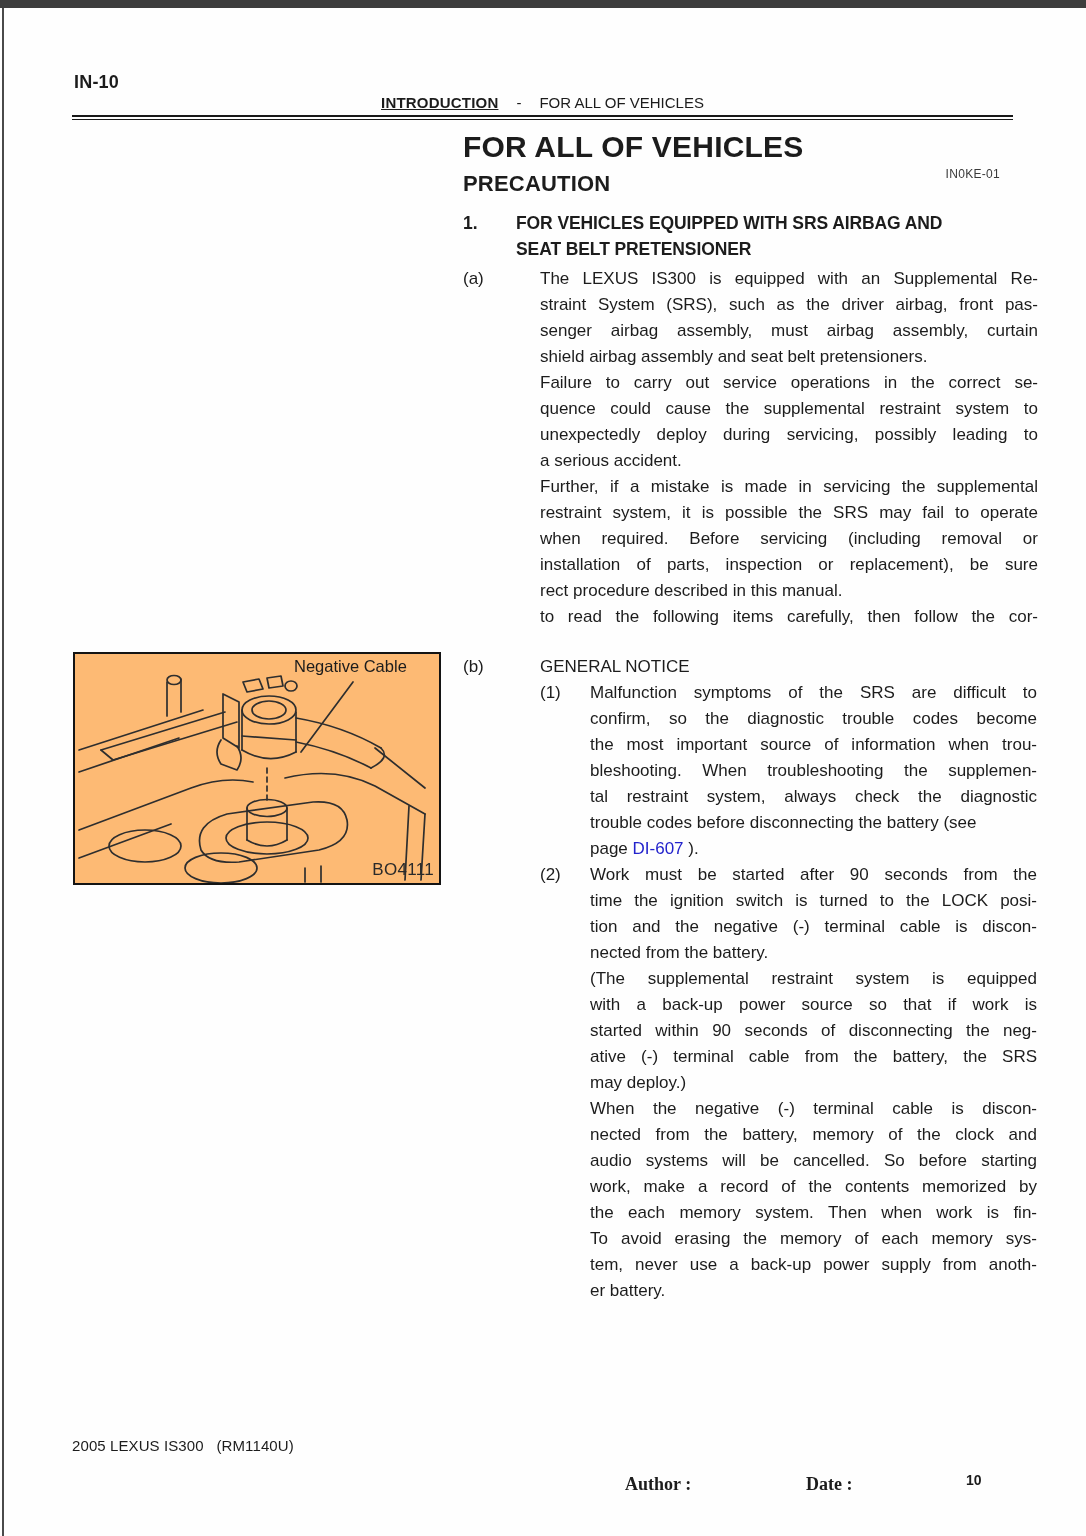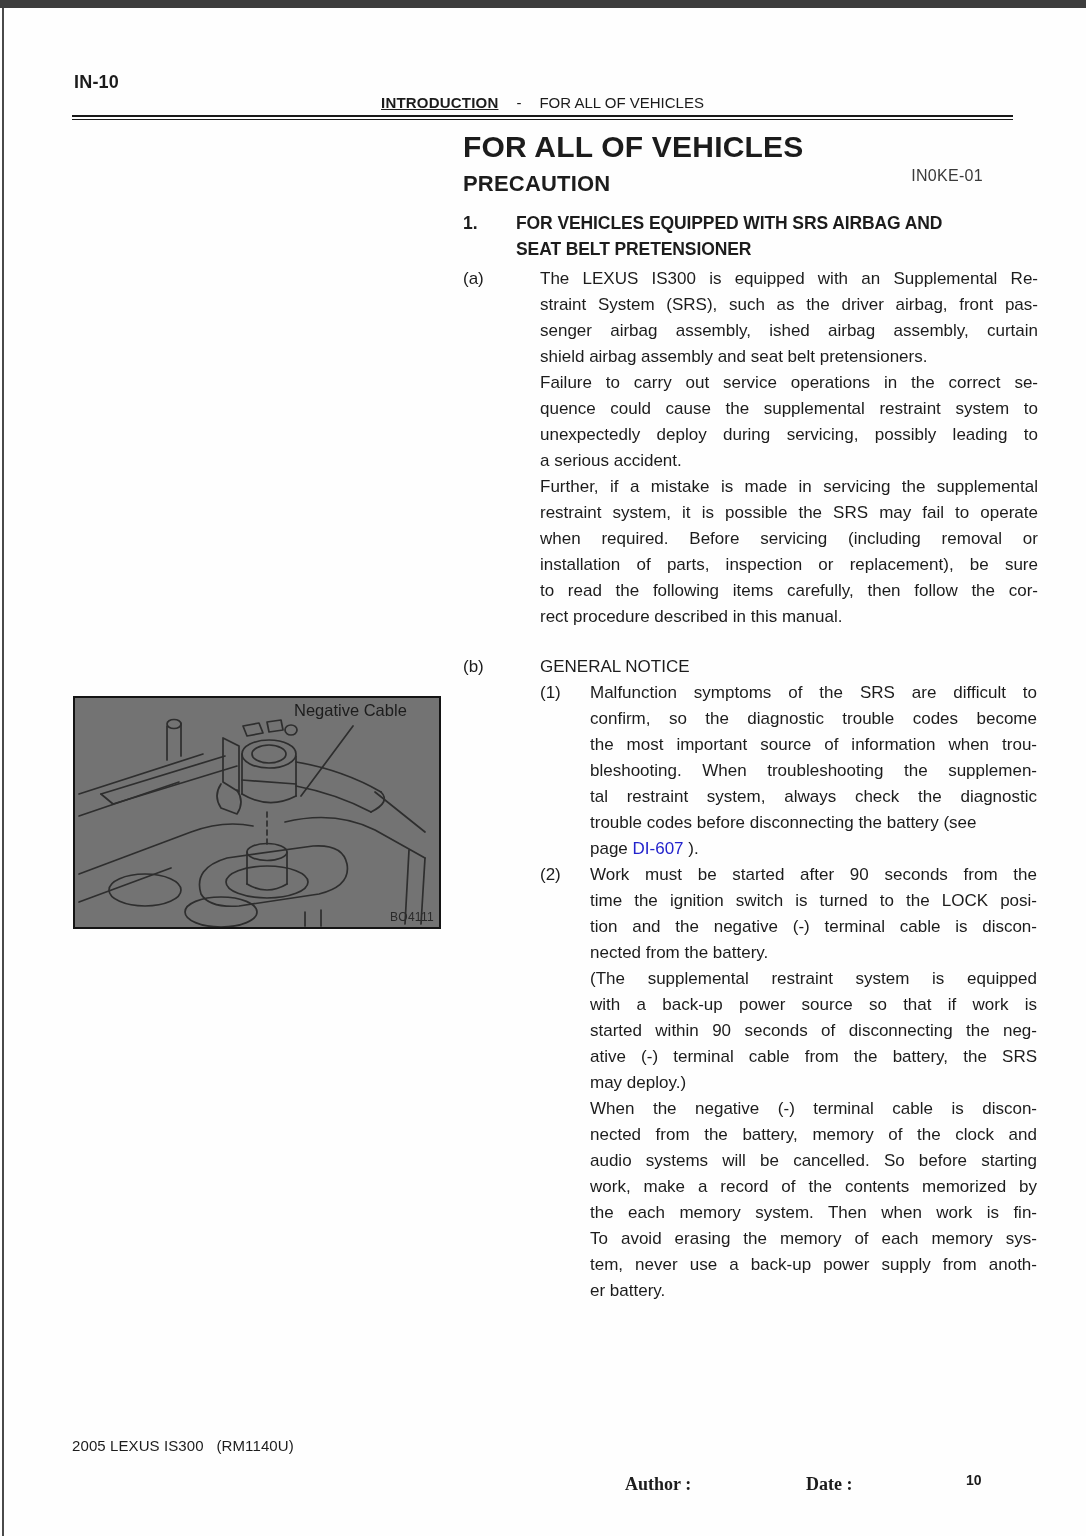--- a/index.html
+++ b/index.html
@@ -14,43 +14,43 @@
   #runhead{position:absolute;left:72px;top:94px;width:941px;text-align:center;font-size:15px;white-space:nowrap;}
   #runhead .rh-section{font-weight:bold;text-decoration:underline;letter-spacing:.2px;}
   #runhead .rh-sep{margin:0 18px;}
   #rule{position:absolute;left:72px;top:115px;width:941px;height:2px;
         border-top:2px solid #191919;border-bottom:1px solid #191919;}
 
   #main-col{position:absolute;left:463px;top:130px;width:551px;}
   #doc-title{font-size:30px;font-weight:bold;letter-spacing:.2px;line-height:34px;margin:0;}
   #precaution-row{position:relative;margin-top:5px;}
   #doc-subtitle{font-size:22px;font-weight:bold;letter-spacing:.2px;line-height:30px;margin:0;}
-  #doc-code{position:absolute;right:31px;top:-2px;font-size:16px;color:#3a3a3a;letter-spacing:.3px;}
+  #doc-code{position:absolute;right:14px;top:-2px;font-size:12px;color:#3a3a3a;letter-spacing:.3px;}
 
   .sec-row{display:flex;margin-top:11px;}
   .sec-num{width:53px;flex:none;font-size:17.5px;font-weight:bold;line-height:26px;}
   .sec-heading{font-size:17.5px;font-weight:bold;line-height:26px;letter-spacing:-.1px;white-space:nowrap;}
 
   .item-row{display:flex;margin-top:4px;}
   .item-marker{width:53px;flex:none;font-size:17px;line-height:26px;}
   .item-body{width:498px;flex:none;font-size:17px;line-height:26px;margin-left:24px;}
 
   .sub-row{display:flex;}
   .sub-marker{width:50px;flex:none;font-size:17px;line-height:26px;}
   .sub-body{width:447px;flex:none;font-size:17px;line-height:26px;}
 
   .jl{text-align:justify;text-align-last:justify;}
   .jl-last{text-align:justify;text-align-last:left;}
 
   a.doclink{color:#2222cc;text-decoration:none;cursor:pointer;}
 
-  #figure-box{position:absolute;left:73px;top:696px;width:368px;height:233px;
-              border:2px solid #141414;background:#737373;box-sizing:border-box;}
+  #figure-box{position:absolute;left:73px;top:652px;width:368px;height:233px;
+              border:2px solid #141414;background:#fdba74;box-sizing:border-box;}
   #figure-label{position:absolute;left:219px;top:3px;font-size:16.5px;color:#1c1c1c;}
-  #figure-code{position:absolute;right:5px;bottom:3px;font-size:12px;color:#2a2a2a;letter-spacing:.3px;text-align:center;}
+  #figure-code{position:absolute;right:5px;bottom:3px;font-size:17px;color:#2a2a2a;letter-spacing:.3px;text-align:center;}
   #figure-box svg{position:absolute;left:0;top:0;}
 
   #rightcol-b{position:absolute;left:463px;top:654px;width:551px;}
 
   #footer-model{position:absolute;left:72px;top:1437px;font-size:15px;white-space:pre;letter-spacing:.1px;}
   #footer-author{position:absolute;left:625px;top:1474px;font-family:"Liberation Serif",serif;font-weight:bold;font-size:18px;text-align:center;}
   #footer-date{position:absolute;left:806px;top:1474px;font-family:"Liberation Serif",serif;font-weight:bold;font-size:18px;}
   #footer-page{position:absolute;left:966px;top:1472px;font-size:14px;font-weight:bold;}
 </style>
 </head>
@@ -82,36 +82,36 @@
         <div class="sec-heading">SEAT BELT PRETENSIONER</div>
       </div>
     </div>
 
     <div class="item-row">
       <div class="item-marker">(a)</div>
       <div class="item-body">
         <div>
             <div class="jl">The LEXUS IS300 is equipped with an Supplemental Re-</div>
             <div class="jl">straint System (SRS), such as the driver airbag, front pas-</div>
-            <div class="jl">senger airbag assembly, ished airbag assembly, curtain</div>
+            <div class="jl">senger airbag assembly, must airbag assembly, curtain</div>
             <div class="jl jl-last">shield airbag assembly and seat belt pretensioners.</div>
           </div>
         <div>
             <div class="jl">Failure to carry out service operations in the correct se-</div>
             <div class="jl">quence could cause the supplemental restraint system to</div>
             <div class="jl">unexpectedly deploy during servicing, possibly leading to</div>
             <div class="jl jl-last">a serious accident.</div>
           </div>
         <div>
             <div class="jl">Further, if a mistake is made in servicing the supplemental</div>
             <div class="jl">restraint system, it is possible the SRS may fail to operate</div>
             <div class="jl">when required. Before servicing (including removal or</div>
             <div class="jl">installation of parts, inspection or replacement), be sure</div>
+            <div class="jl jl-last">rect procedure described in this manual.</div>
             <div class="jl">to read the following items carefully, then follow the cor-</div>
-            <div class="jl jl-last">rect procedure described in this manual.</div>
           </div>
       </div>
     </div>
   </div>
 
   <div id="figure-box">
     <svg width="364" height="229" viewBox="0 0 364 229">
       <g fill="none" stroke="#2e2e2e" stroke-width="1.7" stroke-linecap="round" stroke-linejoin="round">
 
         <path d="M 278,28 L 226,98"></path>

